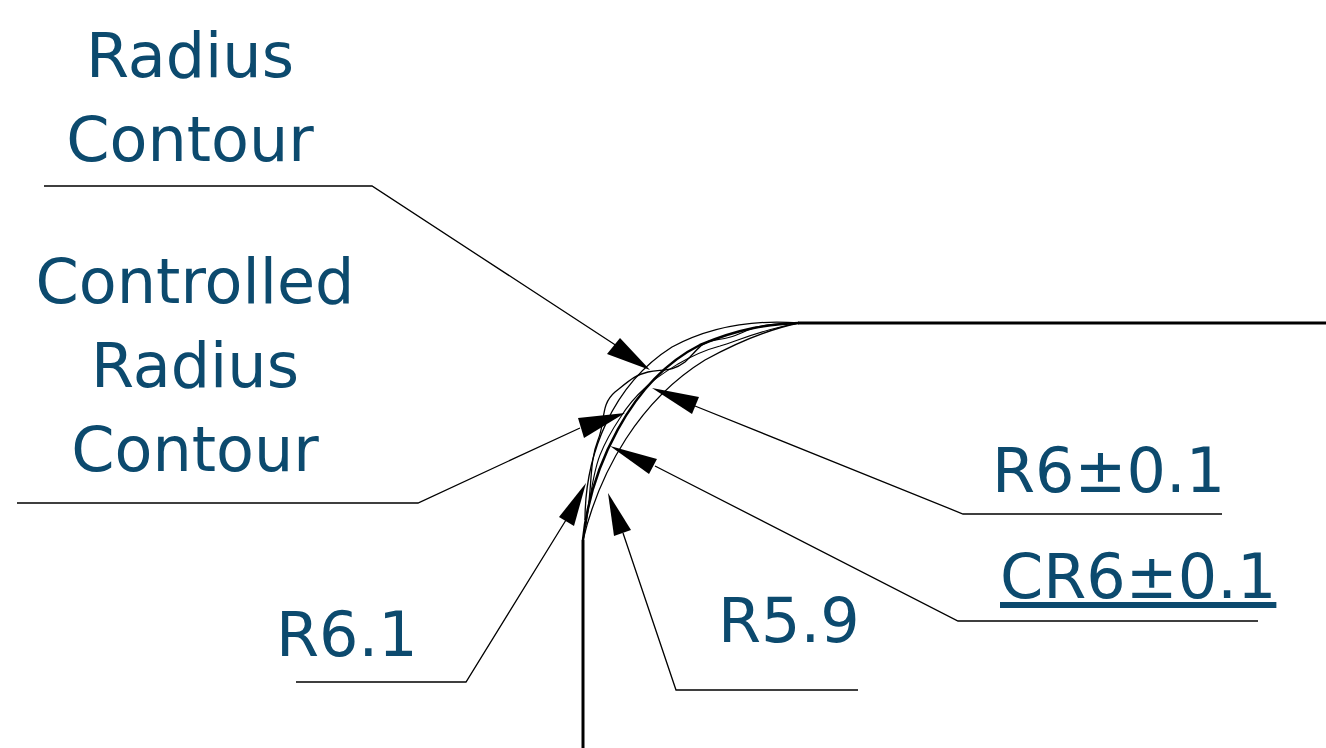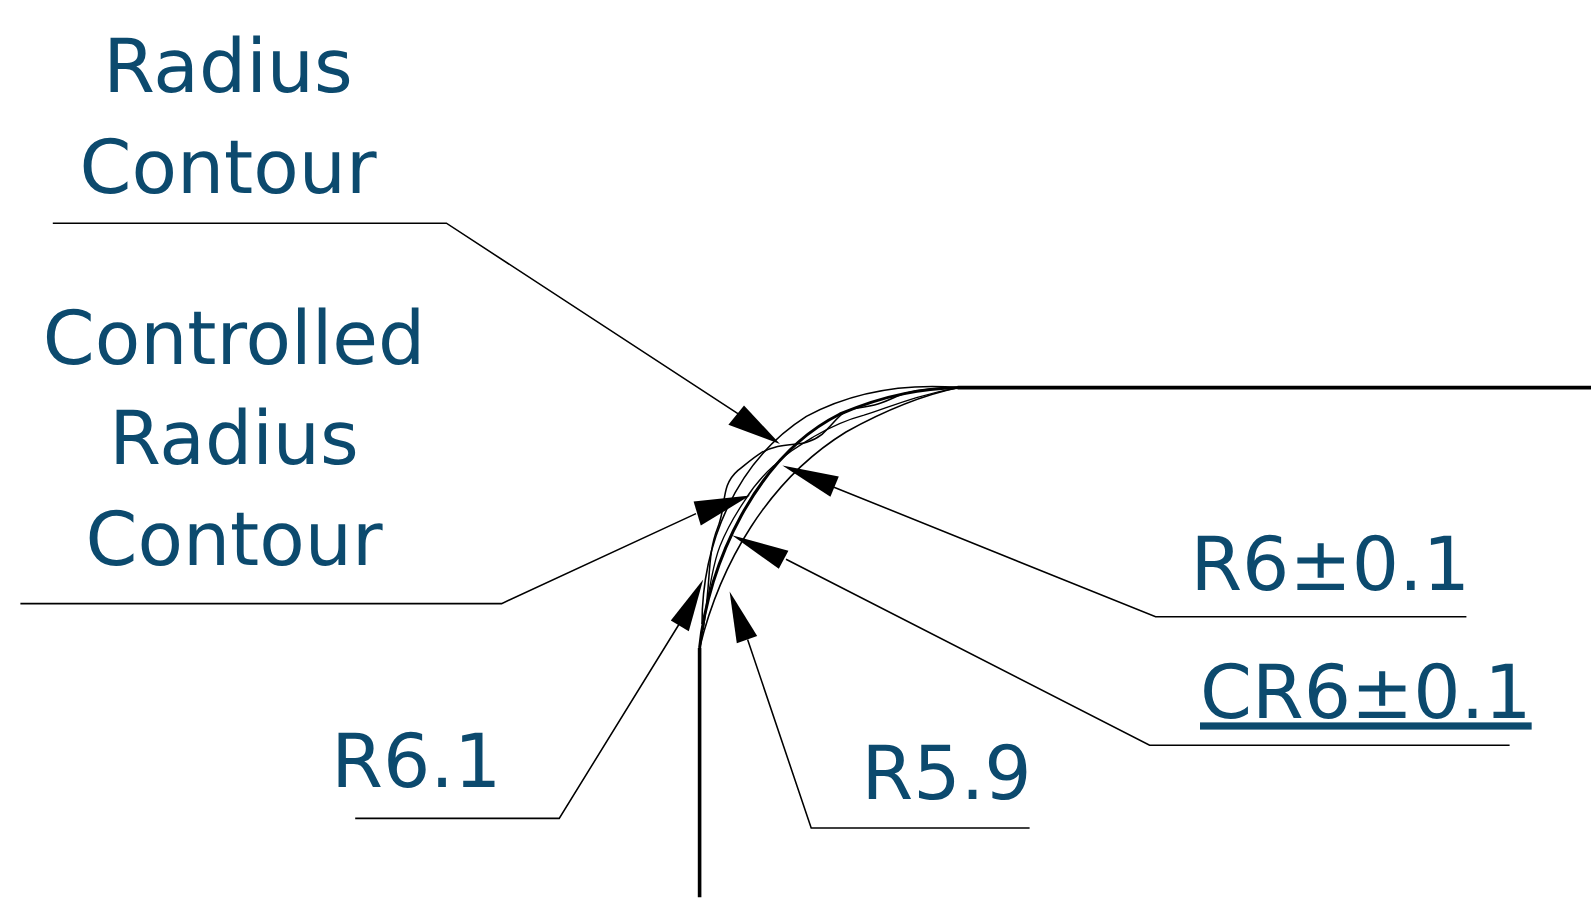--- a/index.html
+++ b/index.html
@@ -61,13 +61,13 @@
 
 <div class="label label-multi" style="left:10px; top:240px; width:370px;">
   <span>Controlled</span>
   <span>Radius</span>
   <span>Contour</span>
 </div>
 
 <div class="label" style="left:952px; top:440px;margin-left:40px;">R6±0.1</div>
 <div class="label" style="left:1000px; top:546px;text-decoration:underline;">CR6±0.1</div>
 <div class="label" style="left:276px; top:604px;">R6.1</div>
-<div class="label" style="left:718px; top:614px;">R5.9</div>
+<div class="label" style="left:718px; top:590px;">R5.9</div>
 
 </body></html>

